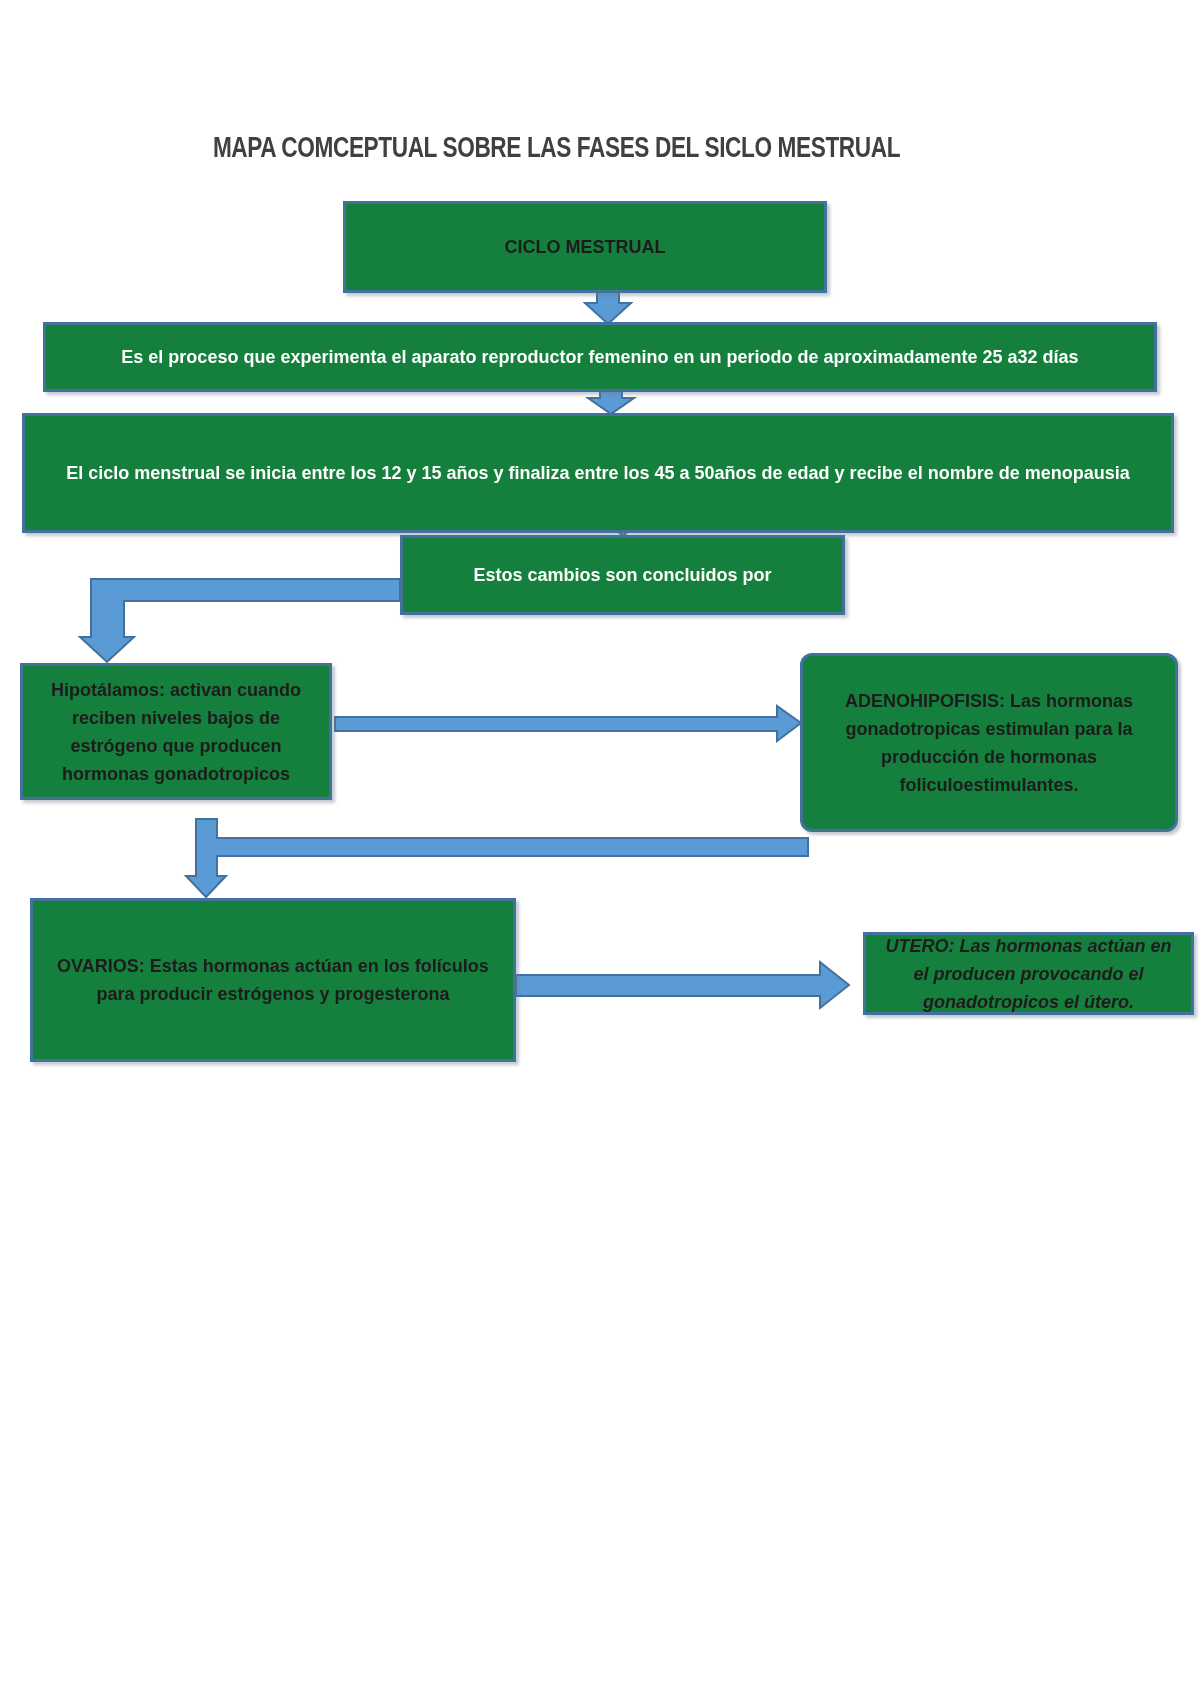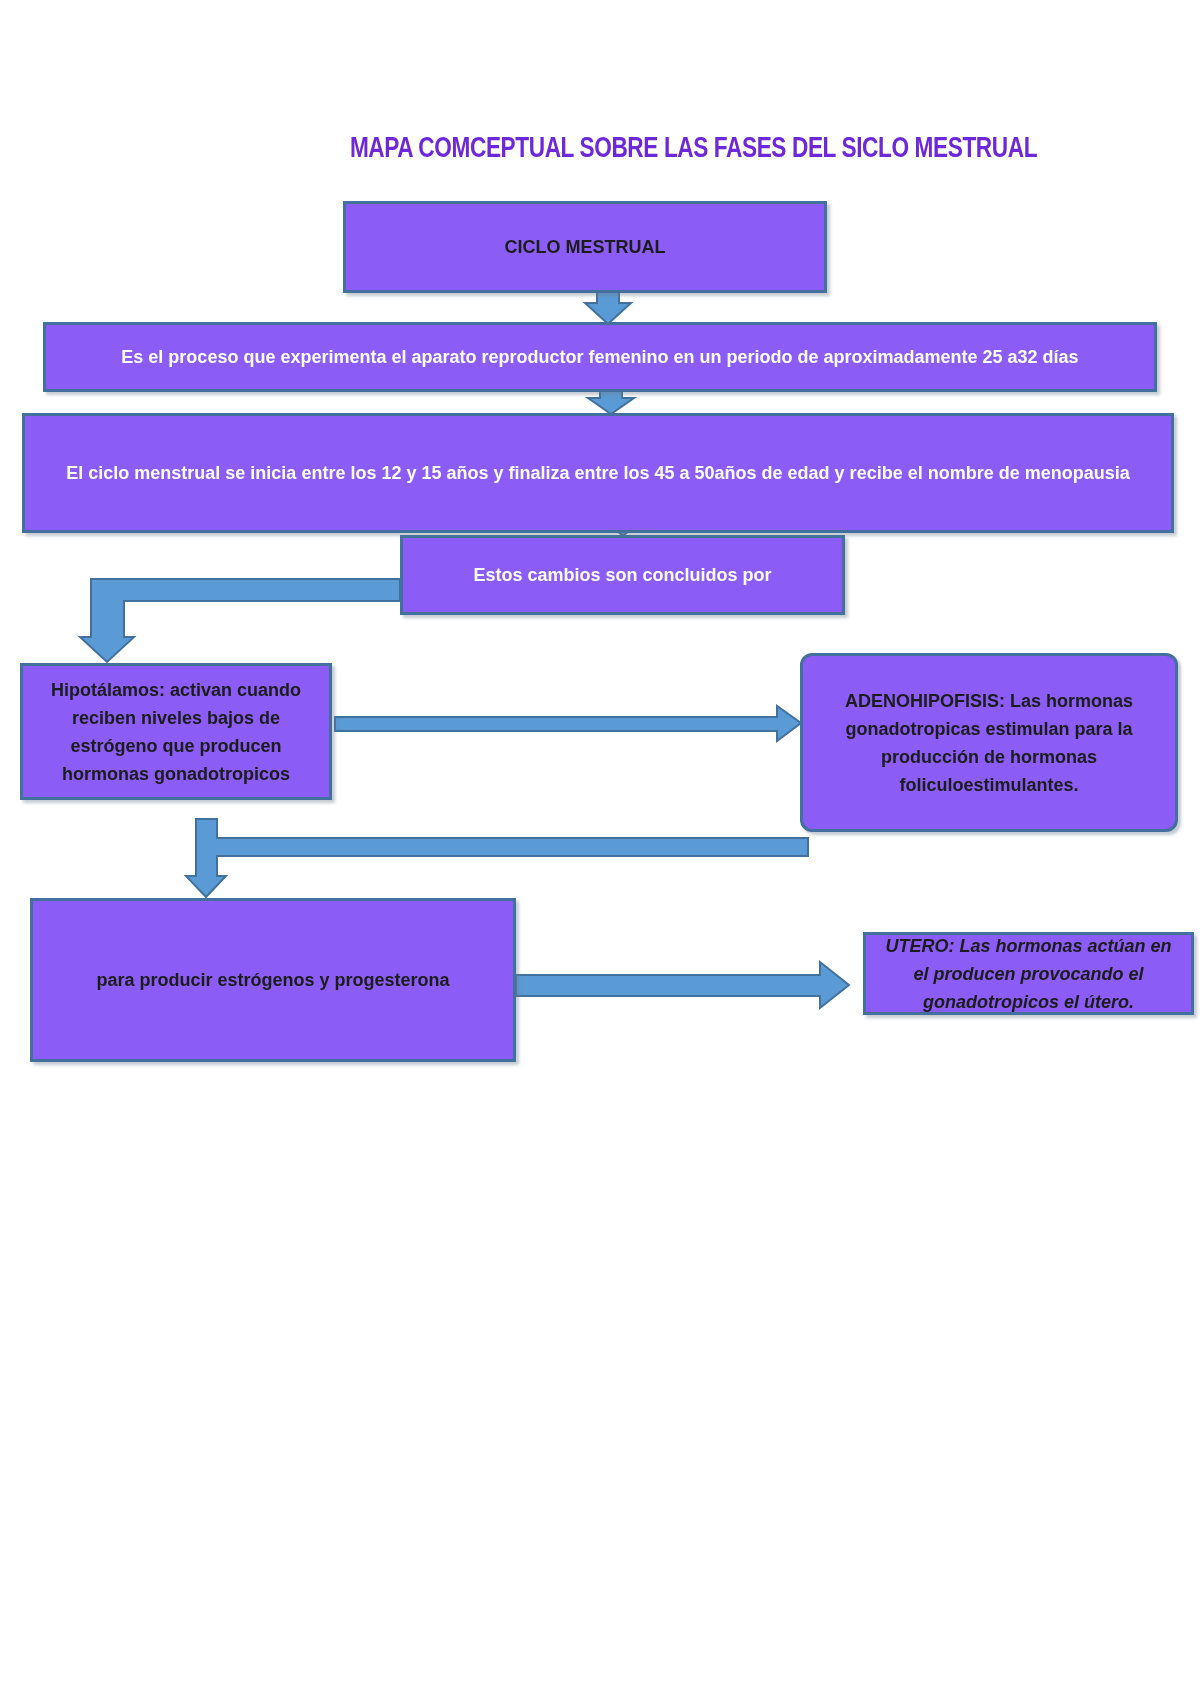--- a/index.html
+++ b/index.html
@@ -1,27 +1,27 @@
 <!DOCTYPE html>
 <html><head>
 <meta charset="utf-8">
 <style>
   html,body{margin:0;padding:0;background:#ffffff;}
   #canvas{
     position:relative;width:1200px;height:1698px;background:#ffffff;overflow:hidden;
     font-family:"Liberation Sans", sans-serif;
   }
   .page-title{
-    position:absolute;top:131px;left:0;width:1114px;text-align:right;
-    font-size:29px;font-weight:bold;color:#6d28d9;letter-spacing:-0.5px;white-space:nowrap;padding-left:20px;
+    position:absolute;top:131px;left:0;width:1114px;text-align:center;
+    font-size:29px;font-weight:bold;color:#404040;letter-spacing:-0.5px;white-space:nowrap;
   }
   .page-title > span{display:inline-block;transform:scaleX(0.78);transform-origin:center;}
   .node{
     position:absolute;box-sizing:border-box;
-    background:#8b5cf6;border:3px solid #41719c;
+    background:#15803d;border:3px solid #41719c;
     display:flex;flex-direction:column;align-items:center;justify-content:center;
     text-align:left;font-weight:bold;font-size:18px;
     box-shadow:3px 3px 3px rgba(110,125,140,0.40);
   }
   .node.light{color:#fdfdfd;}
   .node.dark{color:#1c1c1c;}
   .node .line{line-height:28px;white-space:nowrap;}
   .single{white-space:nowrap;}
   #connectors{position:absolute;left:0;top:0;width:1200px;height:1698px;}
   #connectors polygon{fill:#5b9bd5;stroke:#41719c;stroke-width:2;stroke-linejoin:miter;}
@@ -79,20 +79,21 @@
   </div>
 
   <div class="node dark" id="node-adenohipofisis">
     <div class="line">ADENOHIPOFISIS: Las hormonas</div>
     <div class="line">gonadotropicas estimulan para la</div>
     <div class="line">producción de hormonas</div>
     <div class="line">foliculoestimulantes.</div>
   </div>
 
   <div class="node dark" id="node-ovarios">
+    <div class="line">OVARIOS: Estas hormonas actúan en los folículos</div>
     <div class="line">para producir estrógenos y progesterona</div>
   </div>
 
   <div class="node dark" id="node-utero">
     <div class="line">UTERO: Las hormonas actúan en</div>
     <div class="line">el producen provocando el</div>
     <div class="line">gonadotropicos el útero.</div>
   </div>
 
 </div>

